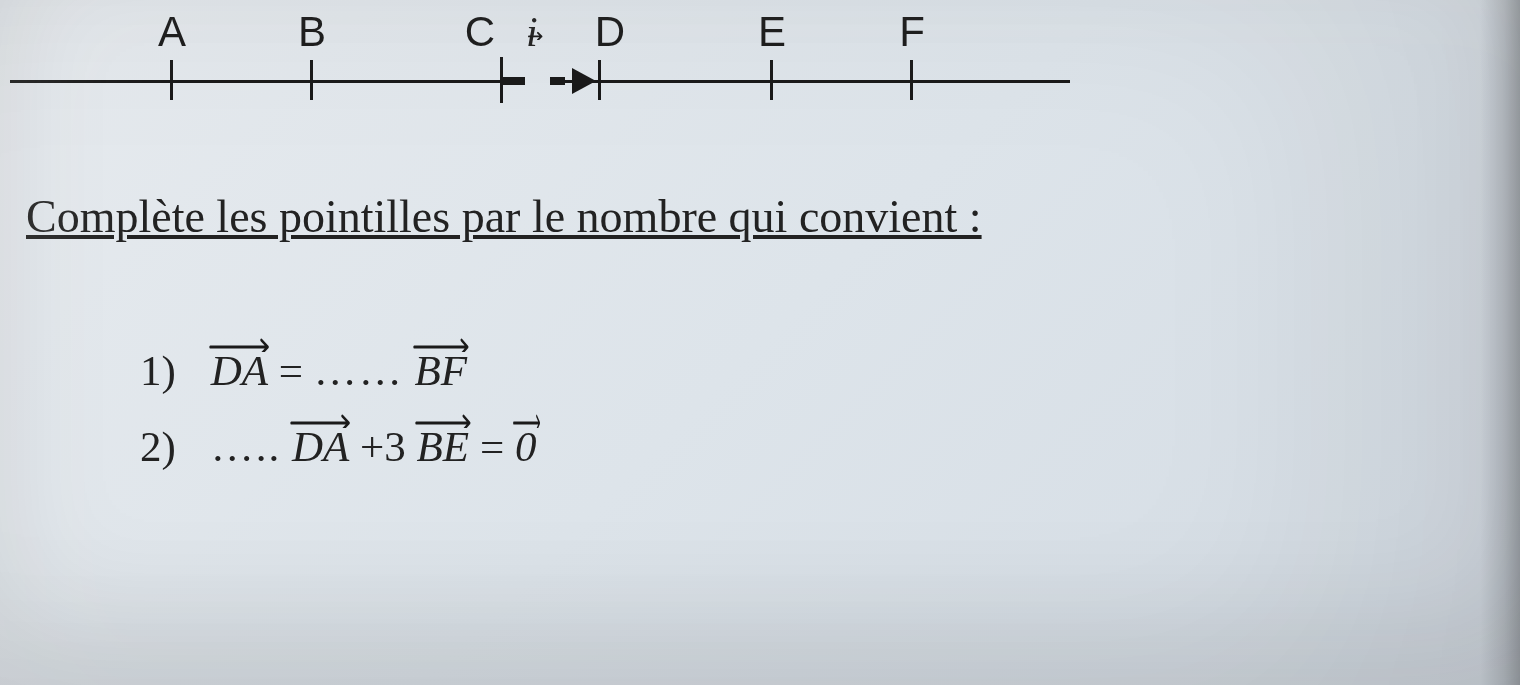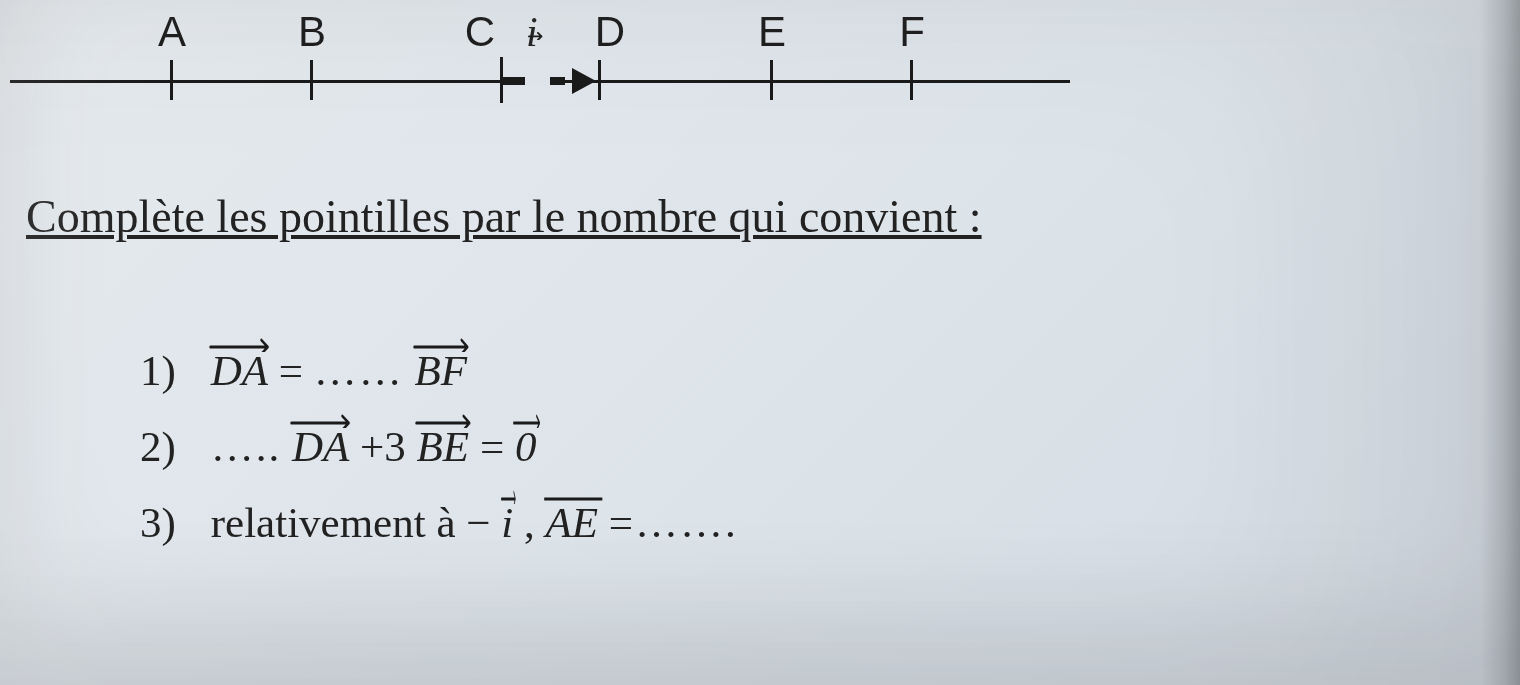--- a/index.html
+++ b/index.html
@@ -252,42 +252,19 @@
       <span class="vec">
         <span class="over-arrow">
             <svg viewBox="0 0 100 14" preserveAspectRatio="none">
               <path d="M2 9 L90 9 M90 9 L80 2 M90 9 L80 16" stroke="#1a1a1a" stroke-width="3" fill="none" stroke-linecap="round"></path>
             </svg>
           </span>
         <span>0</span>
       </span>
     </div>
 
-    <div class="qrow">
-      <span class="qnum">3)</span>
-      <span>relativement à </span>
-      <span>−</span>
-      <span class="vec" style="font-style:italic;">
-        <span class="over-arrow" style="left:0;right:-4px;">
-            <svg viewBox="0 0 100 14" preserveAspectRatio="none">
-              <path d="M2 9 L90 9 M90 9 L80 2 M90 9 L80 16" stroke="#1a1a1a" stroke-width="3" fill="none" stroke-linecap="round"></path>
-            </svg>
-          </span>
-        <span>i</span>
-      </span>
-      <span>, </span>
-      <span class="vec" style="font-style:italic;">
-        <span class="over-arrow">
-            <svg viewBox="0 0 100 14" preserveAspectRatio="none">
-              <line x1="2" y1="9" x2="98" y2="9" stroke="#1a1a1a" stroke-width="3"></line>
-            </svg>
-          </span>
-        <span>AE</span>
-      </span>
-      <span class="dots"> =…….</span>
-    </div>
 
 
   </div>
 
   <div class="vignette"></div>
   <div class="gutter"></div>
 </div>
 
 </body></html>

